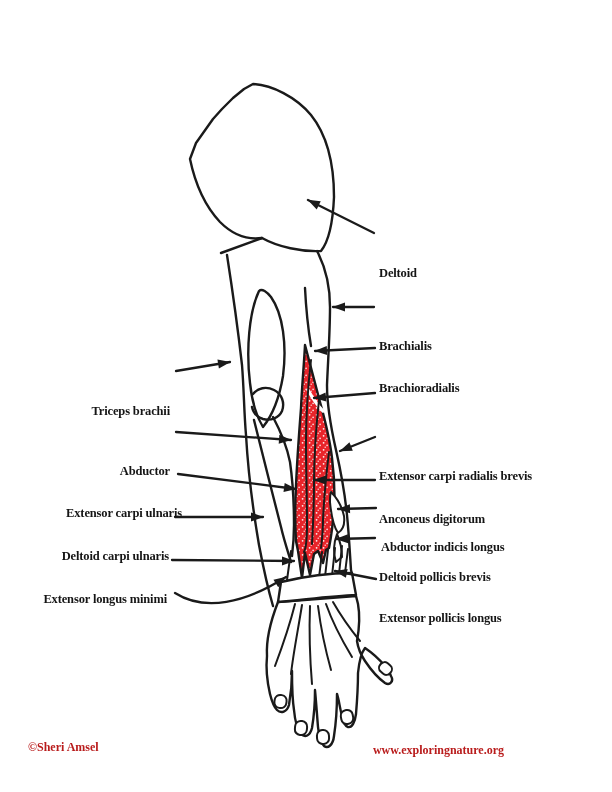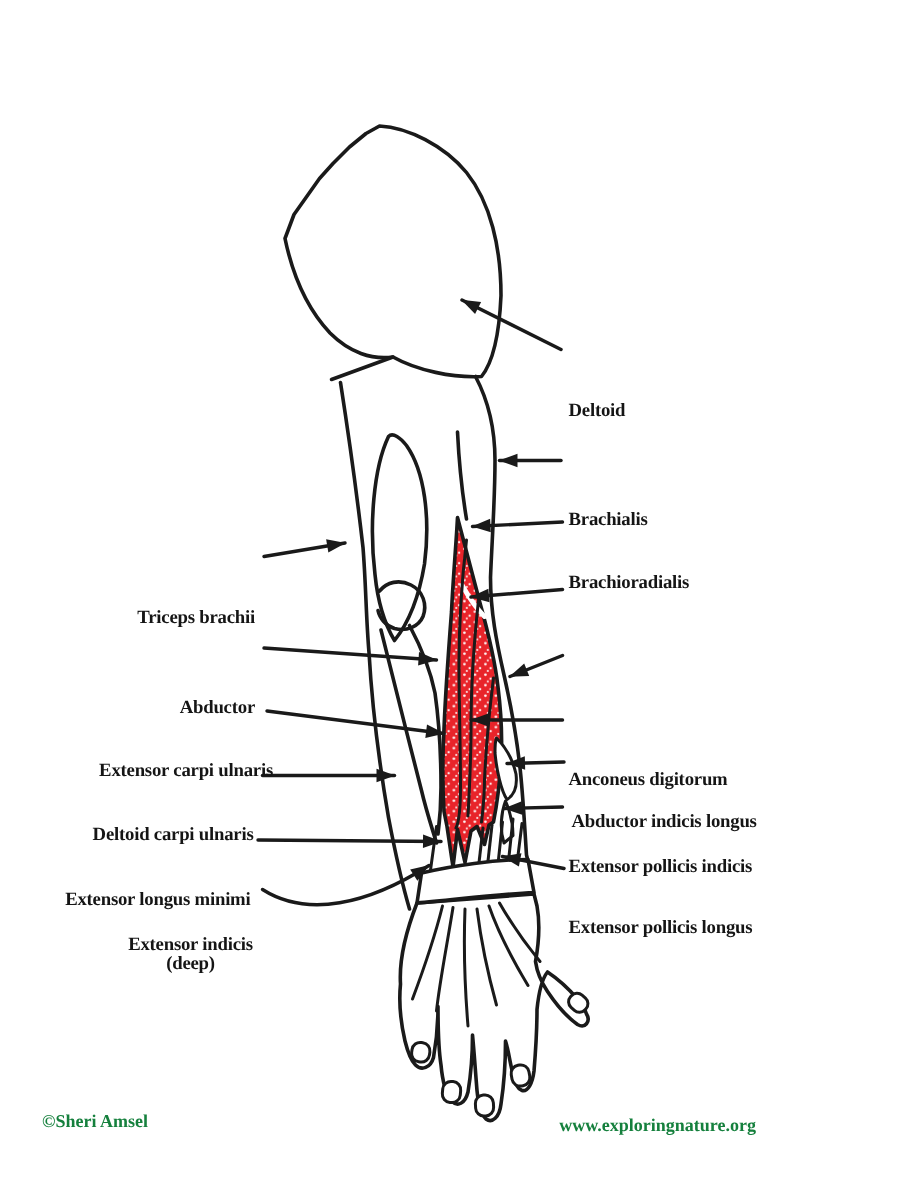--- a/index.html
+++ b/index.html
@@ -17,21 +17,21 @@
     color:#151515;
     letter-spacing:-0.15px;
     white-space:nowrap;
     margin-top:40px;
   }
   .lbl.ra{}
   .lbl.ctr{text-align:center;white-space:normal;}
   .footer-text{
     position:absolute;
     font:bold 12px/13px "Liberation Serif", serif;
-    color:#15803d;
+    color:#b91c1c;
     white-space:nowrap;
   }
 </style>
 </head>
 <body>
 
 <div id="page">
 
   <svg id="art" width="612" height="792" viewBox="0 0 612 792">
     <defs>
@@ -164,31 +164,28 @@
       <line x1="178" y1="474" x2="296" y2="489" marker-end="url(#ah)"></line>
       <line x1="175" y1="517" x2="263" y2="517" marker-end="url(#ah)"></line>
       <line x1="172" y1="560" x2="294" y2="561" marker-end="url(#ah)"></line>
       <path d="M175,593 C205,612 245,603 286,577" marker-end="url(#ah)"></path>
     </g>
   </svg>
 
   <div class="lbl" style="left:379px;top:227px">Deltoid</div>
   <div class="lbl" style="left:379px;top:300px">Brachialis</div>
   <div class="lbl" style="left:379px;top:342px">Brachioradialis</div>
+  <div class="lbl" style="left:379px;top:430px">Extensor carpi radialis brevis</div>
   <div class="lbl" style="left:379px;top:473px">Anconeus digitorum</div>
   <div class="lbl" style="left:381px;top:501px">Abductor indicis longus</div>
-  <div class="lbl" style="left:379px;top:531px">Extensor pollicis indicis</div>
+  <div class="lbl" style="left:379px;top:531px">Deltoid pollicis brevis</div>
   <div class="lbl" style="left:379px;top:572px">Extensor pollicis longus</div>
 
   <div class="lbl ra" style="right:442px;top:365px">Triceps brachii</div>
   <div class="lbl ra" style="right:442px;top:425px">Abductor</div>
   <div class="lbl ra" style="right:430px;top:467px">Extensor carpi ulnaris</div>
   <div class="lbl ra" style="right:443px;top:510px">Deltoid carpi ulnaris</div>
   <div class="lbl ra" style="right:445px;top:553px">Extensor longus minimi</div>
-  <div class="lbl ctr" style="left:67px;top:583px;width:120px">
-    <span>Extensor indicis</span><br>
-    <span>(deep)</span>
-  </div>
 
   <div class="footer-text" style="left:28px;top:741px">©Sheri Amsel</div>
   <div class="footer-text" style="right:108px;top:744px">www.exploringnature.org</div>
 
 </div>
 
 </body></html>

